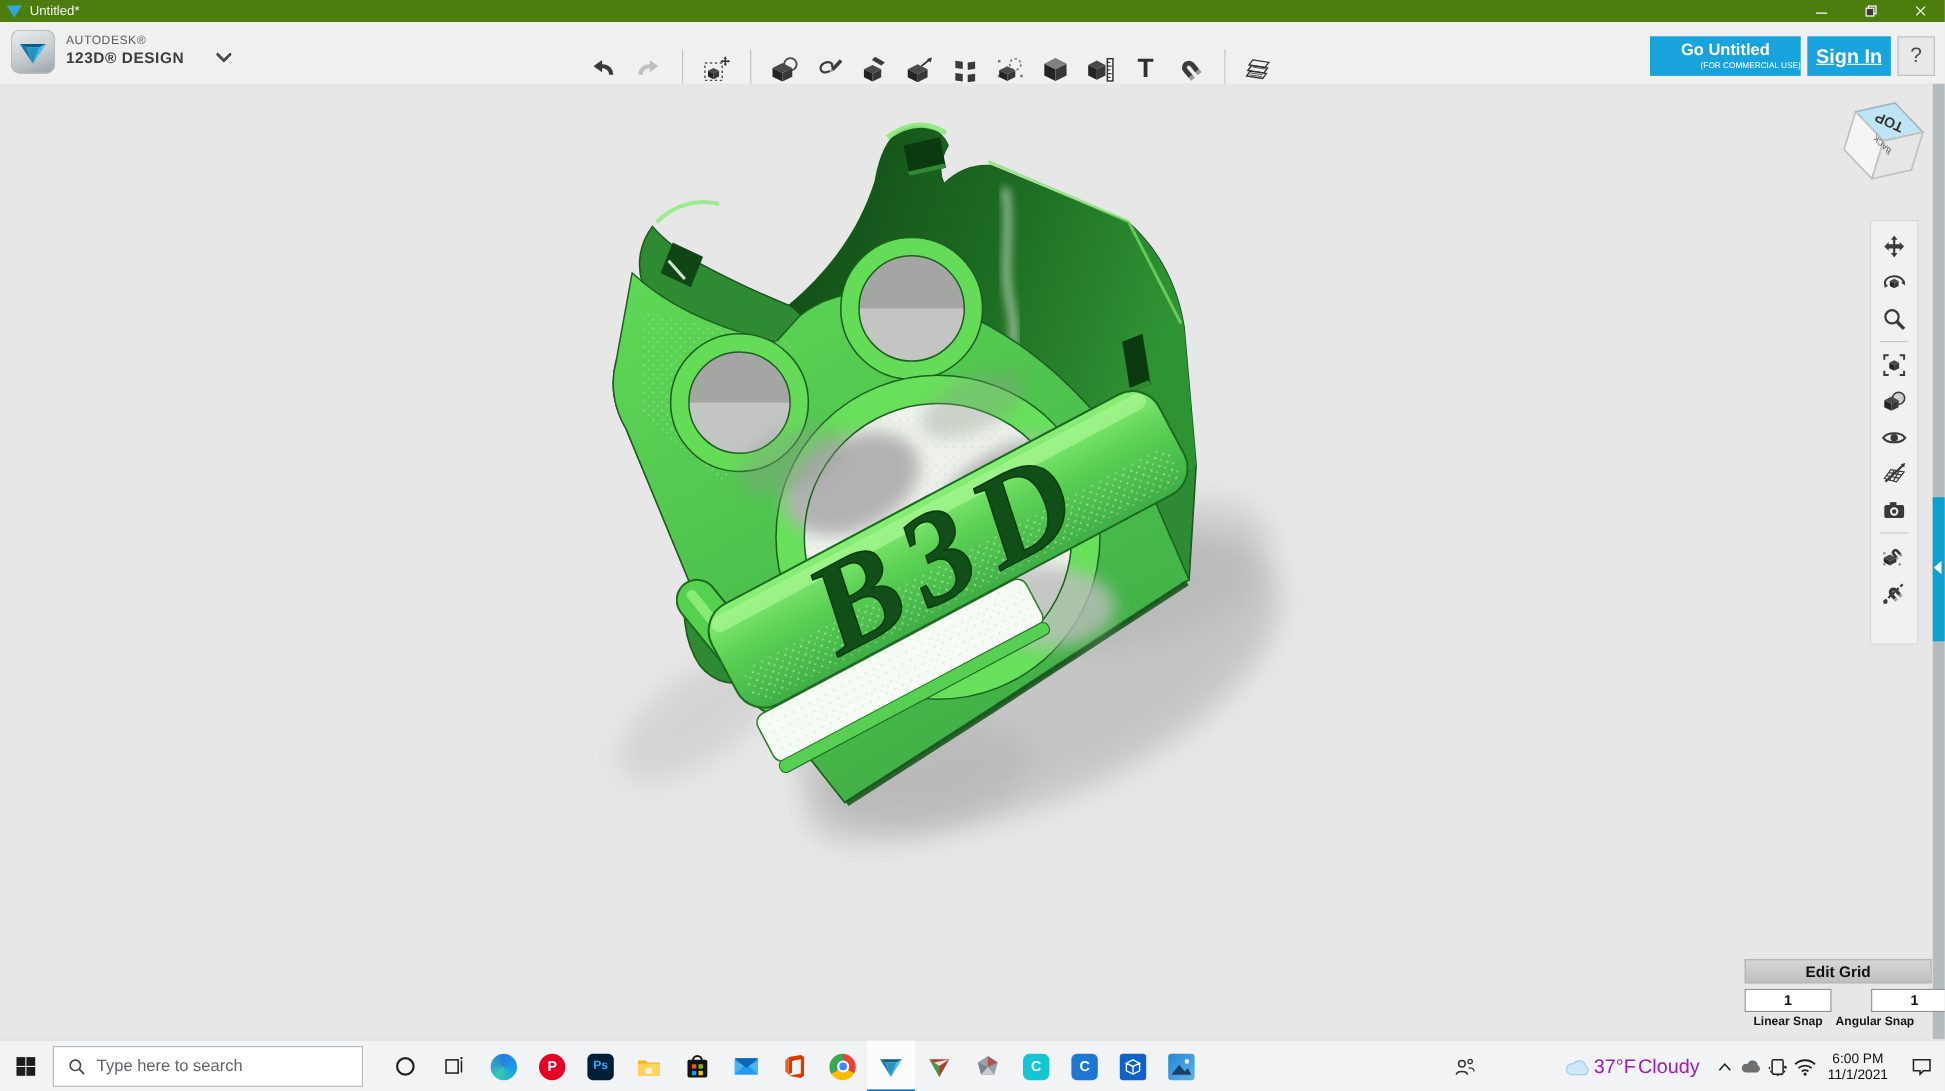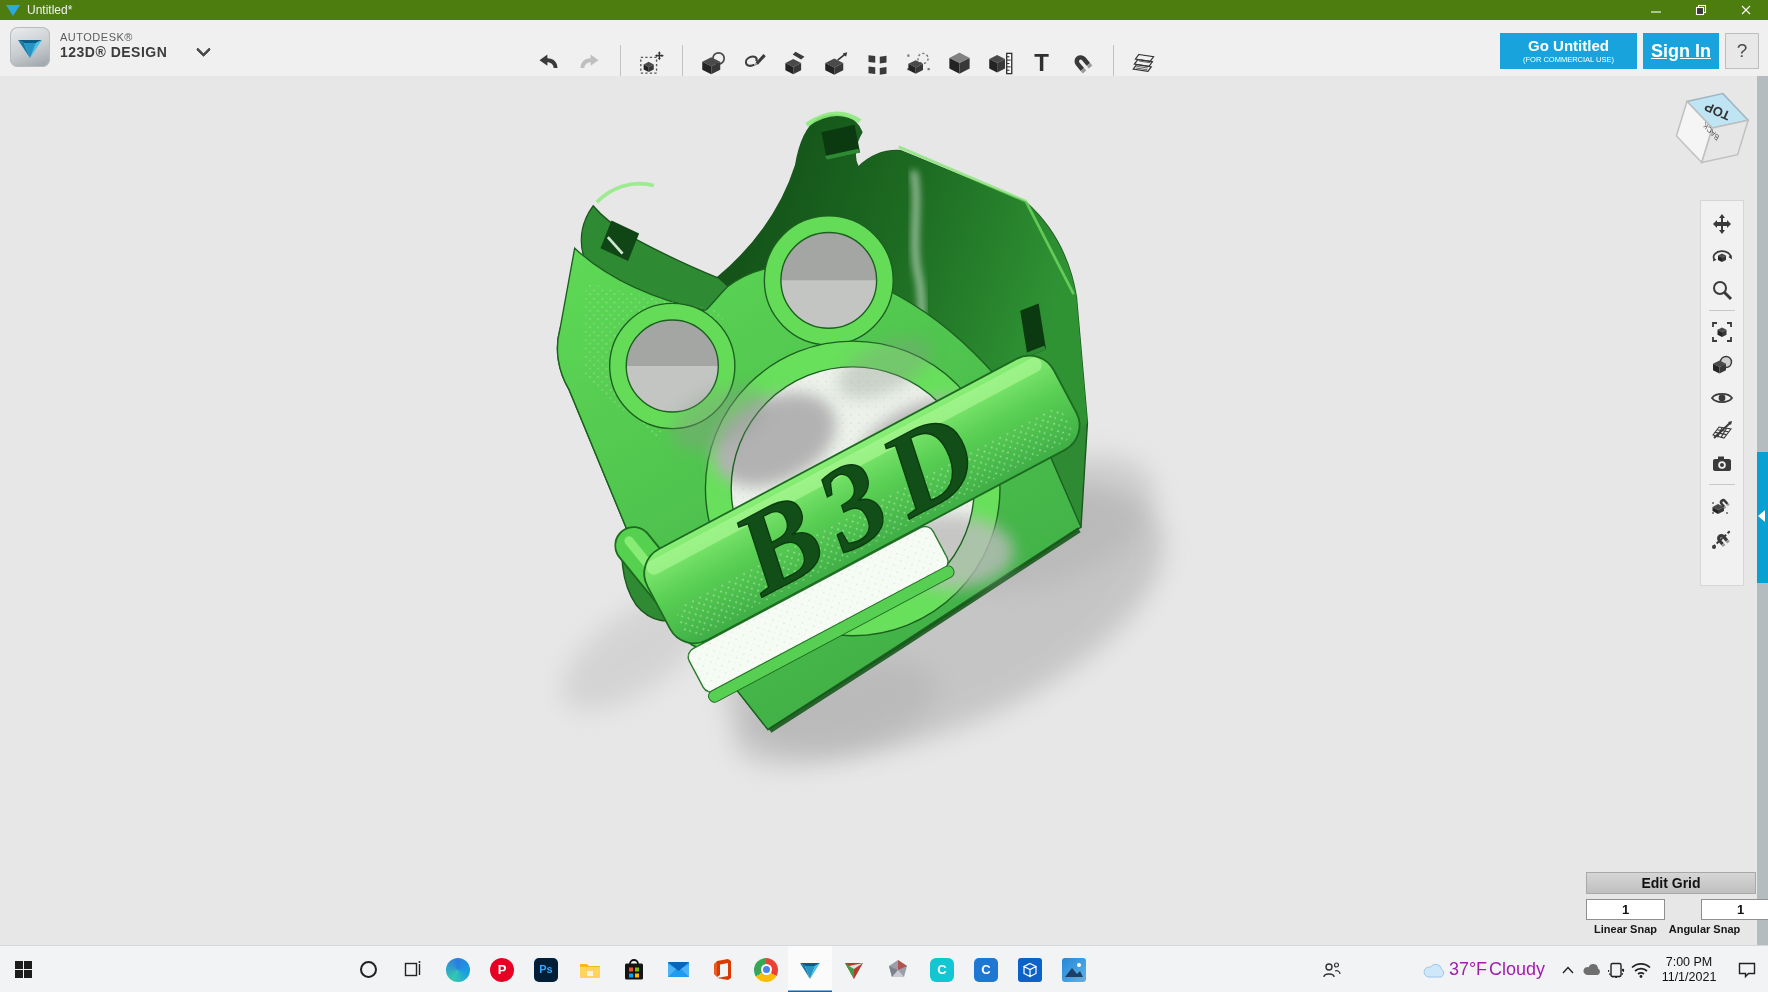--- a/index.html
+++ b/index.html
@@ -24,21 +24,21 @@
 
   #tools { position:absolute; left:528px; top:20px; height:46px; display:flex; align-items:center; }
   .ti { width:41px; height:42px; display:flex; flex-direction:column; align-items:center; justify-content:center; cursor:pointer; position:relative; }
   .ti svg { width:27px; height:27px; }
   .ti .caret { position:absolute; bottom:1px; right:13px; width:0; height:0; border-left:4px solid transparent; border-right:4px solid transparent; border-top:5px solid #bcbcbc; }
   .tsep { width:1px; height:36px; background:#c2c2c2; margin:0 10px; }
   .tglyph { font-size:24px; font-weight:bold; color:#2f2f2f; line-height:1; }
 
   #premium-btn { position:absolute; right:131px; top:13px; width:137px; height:36px; background:#18a3dc; color:#fff; text-align:center; cursor:pointer; }
   #premium-btn .l1 { font-size:15px; font-weight:bold; margin-top:4px; }
-  #premium-btn .l2 { font-size:7.5px; margin-top:1px; }
+  #premium-btn .l2 { font-size:7.5px; margin-top:1px;text-align:right; }
   #signin-btn { position:absolute; right:49px; top:13px; width:76px; height:36px; background:#18a3dc; color:#fff; font-size:18px; font-weight:bold; display:flex; align-items:center; justify-content:center; cursor:pointer;text-decoration:underline; }
   #help-btn { position:absolute; right:9px; top:13px; width:34px; height:36px; background:#e8e8e8; border:1px solid #bdbdbd; color:#4a4a4a; font-size:19px; display:flex; align-items:center; justify-content:center; cursor:pointer; }
 
   
   #canvas { position:absolute; left:0; top:76px; width:1768px; height:869px; background:#e7e7e7; overflow:hidden; }
   #model-svg { position:absolute; left:0; top:0; }
 
   
   #viewcube { position:absolute; left:1664px; top:8px; width:96px; height:90px; cursor:pointer; }
 
@@ -544,20 +544,27 @@
 <div id="taskbar">
   <div class="tb" id="start">
     <div class="winlogo">
         <div></div>
         <div></div>
         <div></div>
         <div></div>
       </div>
   </div>
 
+  <div id="searchbox">
+    <svg width="16" height="16" viewBox="0 0 16 16">
+        <circle cx="6.5" cy="6.5" r="4.7" fill="none" stroke="#444" stroke-width="1.5"></circle>
+        <line x1="10" y1="10" x2="14.5" y2="14.5" stroke="#444" stroke-width="1.5"></line>
+      </svg>
+    <input id="search-input" placeholder="Type here to search" style="">
+  </div>
 
   <div class="tb" id="cortana">
       <div class="ring"></div>
     </div>
 
   <div class="tb" id="taskview">
     <svg width="19" height="19" viewBox="0 0 19 19">
         <rect x="2.5" y="3.5" width="11" height="12" fill="none" stroke="#222" stroke-width="1.4"></rect>
         <line x1="16.5" y1="4" x2="16.5" y2="15" stroke="#222" stroke-width="1.4"></line>
         <circle cx="16.5" cy="2" r="1" fill="#222"></circle>
@@ -699,21 +706,21 @@
   <div class="tb" id="tray-wifi">
     <svg width="20" height="16" viewBox="0 0 20 16">
         <path d="M1 5.5 a13 13 0 0 1 18 0" fill="none" stroke="#222" stroke-width="1.7"></path>
         <path d="M4 9 a9 9 0 0 1 12 0" fill="none" stroke="#222" stroke-width="1.7"></path>
         <path d="M7 12 a5 5 0 0 1 6 0" fill="none" stroke="#222" stroke-width="1.7"></path>
         <circle cx="10" cy="14.5" r="1.4" fill="#222"></circle>
       </svg>
   </div>
 
   <div class="tb" id="clock">
-    <span>7:00 PM</span>
+    <span>6:00 PM</span>
     <span>11/1/2021</span>
   </div>
 
   <div class="tb" id="notif">
     <svg width="20" height="20" viewBox="0 0 20 20">
         <path d="M2.5 3.5 h15 v10 h-6 l-3 3 v-3 h-6Z" fill="none" stroke="#222" stroke-width="1.4"></path>
       </svg>
   </div>
 </div>
 

